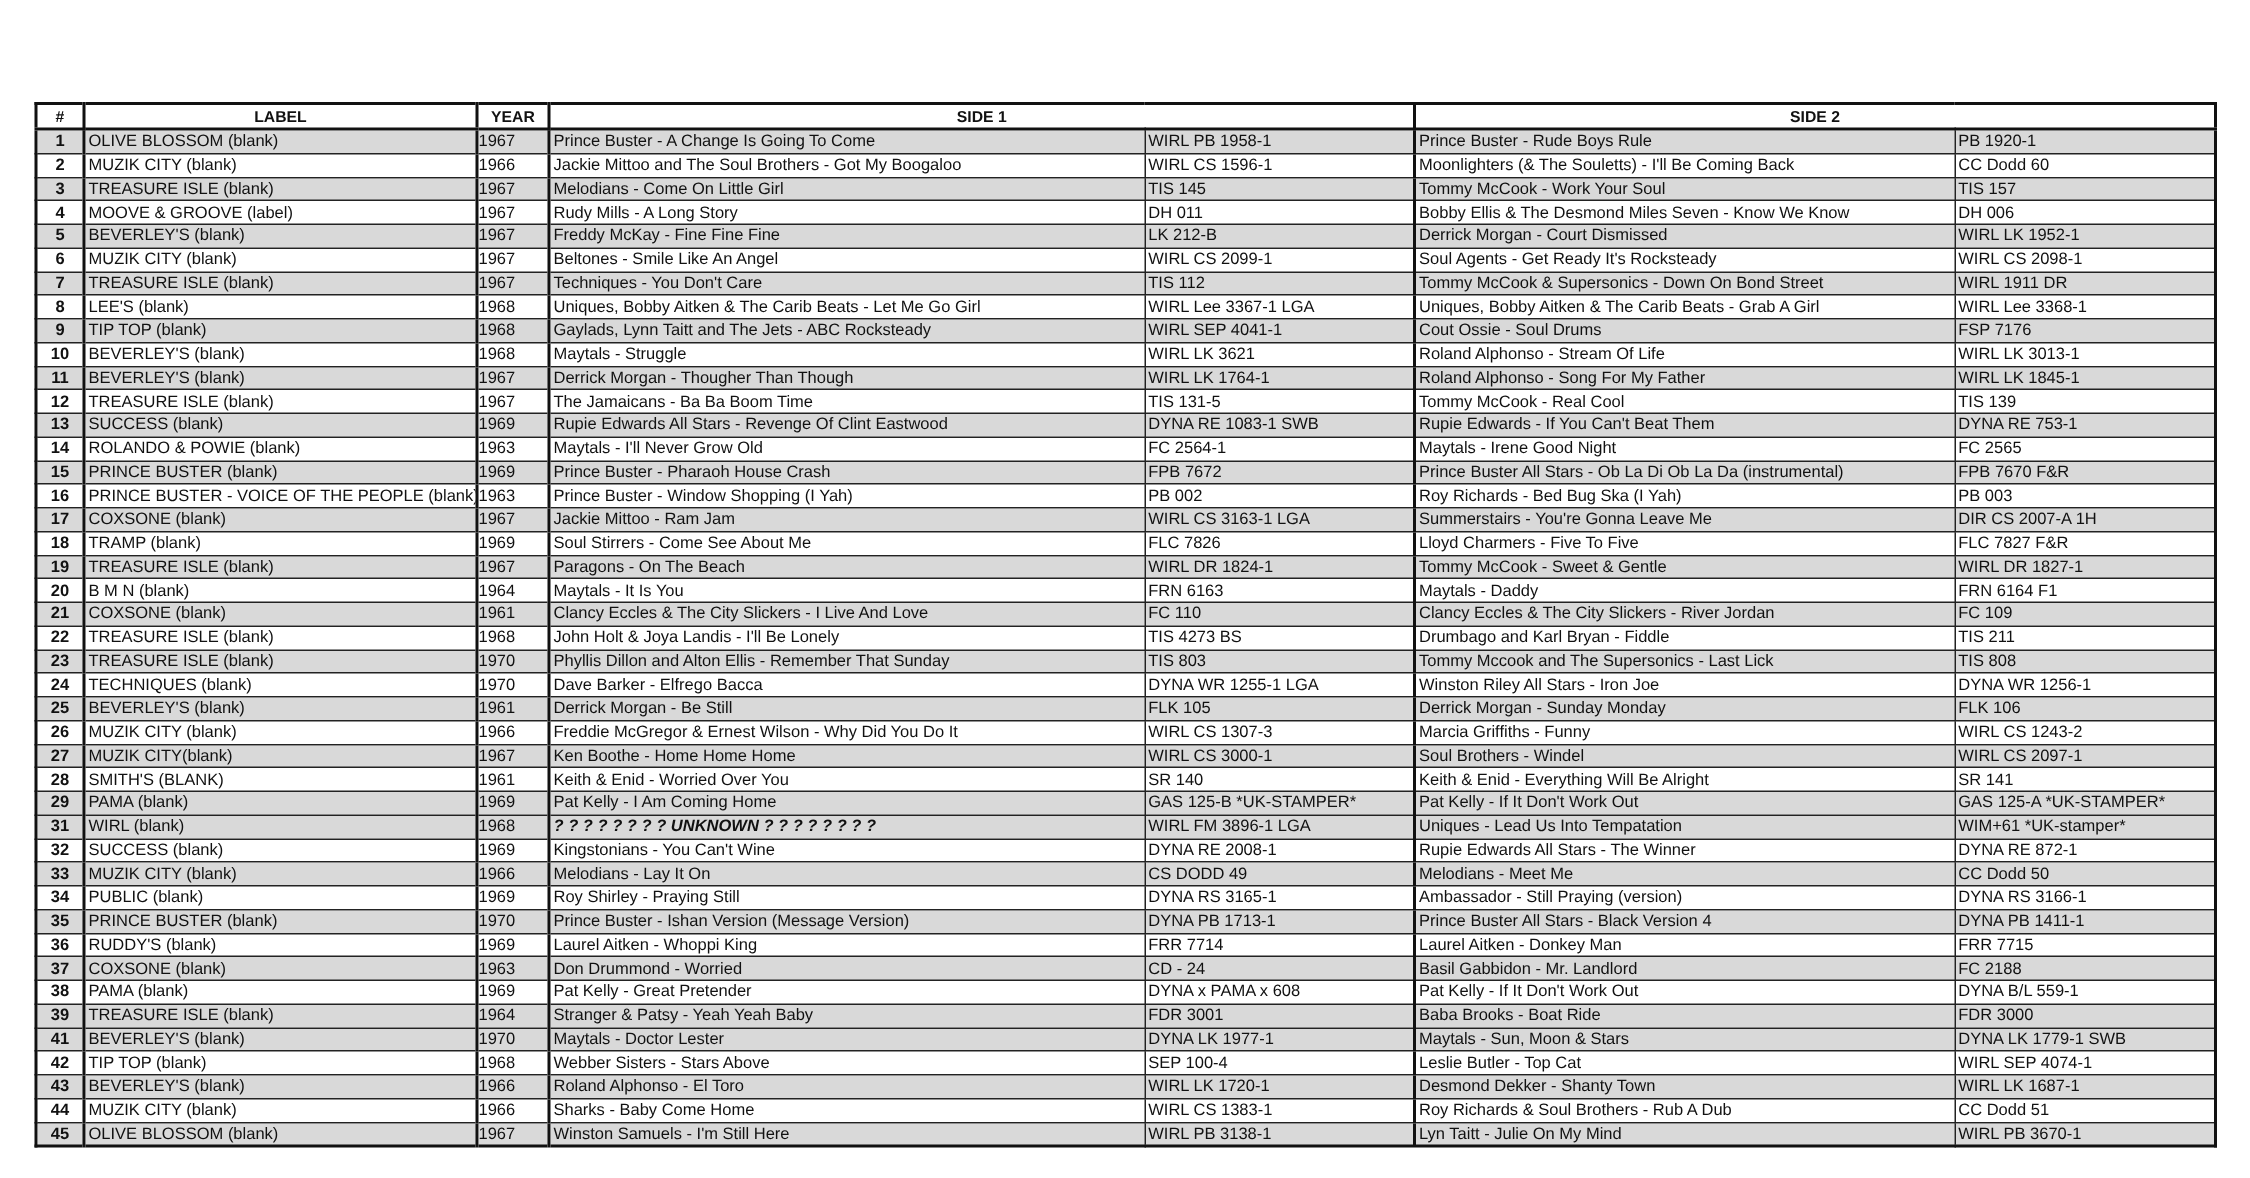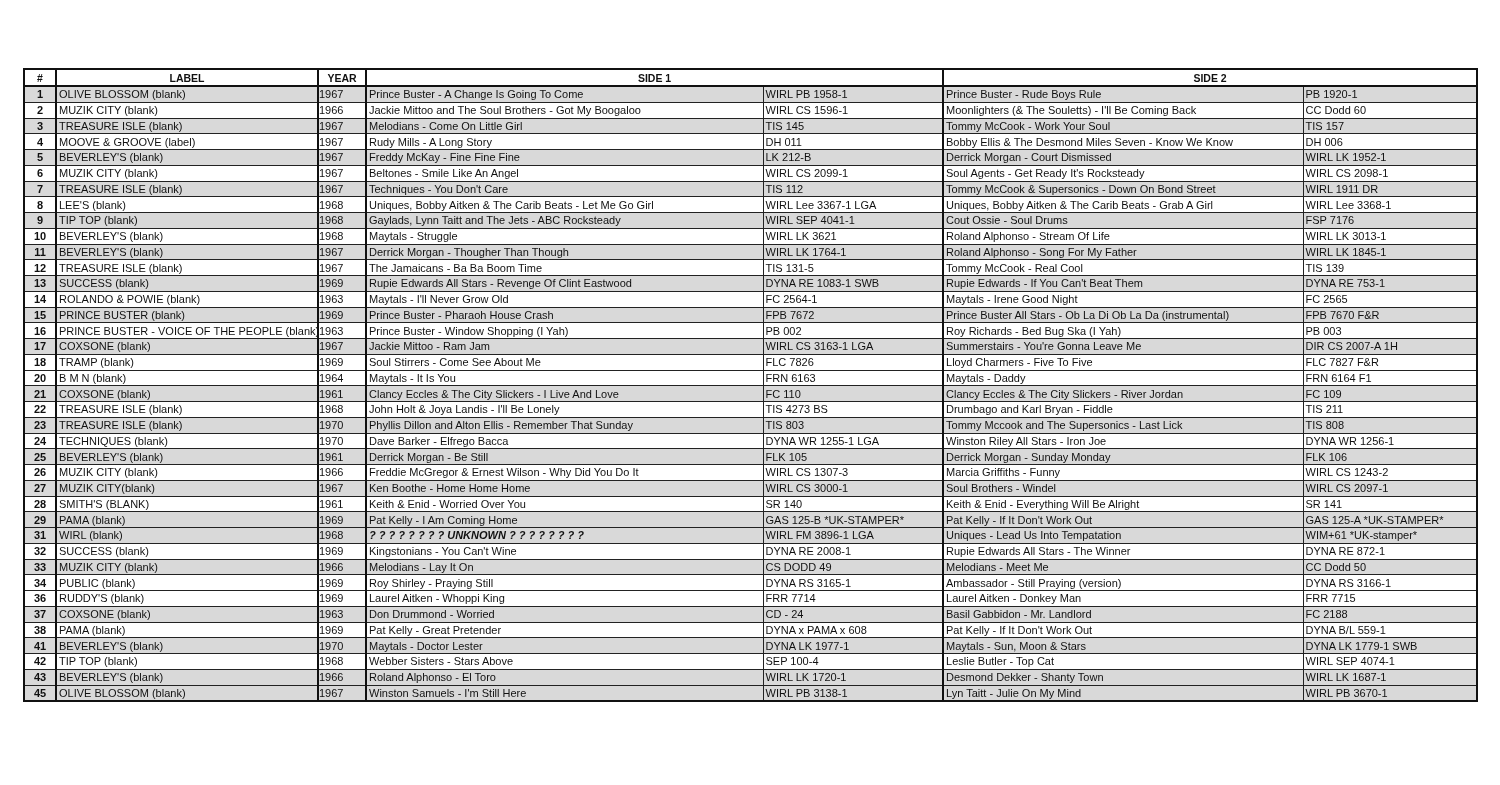--- a/index.html
+++ b/index.html
@@ -249,20 +249,29 @@
         </tr>
         <tr>
           <td class="num">18</td>
           <td class="label">TRAMP (blank)</td>
           <td class="year">1969</td>
           <td class="s1t">Soul Stirrers - Come See About Me</td>
           <td class="s1c">FLC 7826</td>
           <td class="s2t">Lloyd Charmers - Five To Five</td>
           <td class="s2c">FLC 7827 F&amp;R</td>
         </tr>
+        <tr class="shade">
+          <td class="num">19</td>
+          <td class="label">TREASURE ISLE (blank)</td>
+          <td class="year">1967</td>
+          <td class="s1t">Paragons - On The Beach</td>
+          <td class="s1c">WIRL DR 1824-1</td>
+          <td class="s2t">Tommy McCook - Sweet &amp; Gentle</td>
+          <td class="s2c">WIRL DR 1827-1</td>
+        </tr>
         <tr>
           <td class="num">20</td>
           <td class="label">B M N (blank)</td>
           <td class="year">1964</td>
           <td class="s1t">Maytals - It Is You</td>
           <td class="s1c">FRN 6163</td>
           <td class="s2t">Maytals - Daddy</td>
           <td class="s2c">FRN 6164 F1</td>
         </tr>
         <tr class="shade">
@@ -375,20 +384,29 @@
         </tr>
         <tr>
           <td class="num">34</td>
           <td class="label">PUBLIC (blank)</td>
           <td class="year">1969</td>
           <td class="s1t">Roy Shirley - Praying Still</td>
           <td class="s1c">DYNA RS 3165-1</td>
           <td class="s2t">Ambassador - Still Praying (version)</td>
           <td class="s2c">DYNA RS 3166-1</td>
         </tr>
+        <tr class="shade">
+          <td class="num">35</td>
+          <td class="label">PRINCE BUSTER (blank)</td>
+          <td class="year">1970</td>
+          <td class="s1t">Prince Buster - Ishan Version (Message Version)</td>
+          <td class="s1c">DYNA PB 1713-1</td>
+          <td class="s2t">Prince Buster All Stars - Black Version 4</td>
+          <td class="s2c">DYNA PB 1411-1</td>
+        </tr>
         <tr>
           <td class="num">36</td>
           <td class="label">RUDDY'S (blank)</td>
           <td class="year">1969</td>
           <td class="s1t">Laurel Aitken - Whoppi King</td>
           <td class="s1c">FRR 7714</td>
           <td class="s2t">Laurel Aitken - Donkey Man</td>
           <td class="s2c">FRR 7715</td>
         </tr>
         <tr class="shade">
@@ -403,20 +421,29 @@
         <tr>
           <td class="num">38</td>
           <td class="label">PAMA (blank)</td>
           <td class="year">1969</td>
           <td class="s1t">Pat Kelly - Great Pretender</td>
           <td class="s1c">DYNA x PAMA x 608</td>
           <td class="s2t">Pat Kelly - If It Don't Work Out</td>
           <td class="s2c">DYNA B/L 559-1</td>
         </tr>
         <tr class="shade">
+          <td class="num">39</td>
+          <td class="label">TREASURE ISLE (blank)</td>
+          <td class="year">1964</td>
+          <td class="s1t">Stranger &amp; Patsy - Yeah Yeah Baby</td>
+          <td class="s1c">FDR 3001</td>
+          <td class="s2t">Baba Brooks - Boat Ride</td>
+          <td class="s2c">FDR 3000</td>
+        </tr>
+        <tr class="shade">
           <td class="num">41</td>
           <td class="label">BEVERLEY'S (blank)</td>
           <td class="year">1970</td>
           <td class="s1t">Maytals - Doctor Lester</td>
           <td class="s1c">DYNA LK 1977-1</td>
           <td class="s2t">Maytals - Sun, Moon &amp; Stars</td>
           <td class="s2c">DYNA LK 1779-1 SWB</td>
         </tr>
         <tr>
           <td class="num">42</td>
@@ -429,20 +456,29 @@
         </tr>
         <tr class="shade">
           <td class="num">43</td>
           <td class="label">BEVERLEY'S (blank)</td>
           <td class="year">1966</td>
           <td class="s1t">Roland Alphonso - El Toro</td>
           <td class="s1c">WIRL LK 1720-1</td>
           <td class="s2t">Desmond Dekker - Shanty Town</td>
           <td class="s2c">WIRL LK 1687-1</td>
         </tr>
+        <tr>
+          <td class="num">44</td>
+          <td class="label">MUZIK CITY (blank)</td>
+          <td class="year">1966</td>
+          <td class="s1t">Sharks - Baby Come Home</td>
+          <td class="s1c">WIRL CS 1383-1</td>
+          <td class="s2t">Roy Richards &amp; Soul Brothers - Rub A Dub</td>
+          <td class="s2c">CC Dodd 51</td>
+        </tr>
         <tr class="shade">
           <td class="num">45</td>
           <td class="label">OLIVE BLOSSOM (blank)</td>
           <td class="year">1967</td>
           <td class="s1t">Winston Samuels - I'm Still Here</td>
           <td class="s1c">WIRL PB 3138-1</td>
           <td class="s2t">Lyn Taitt - Julie On My Mind</td>
           <td class="s2c">WIRL PB 3670-1</td>
         </tr>
       </tbody>

